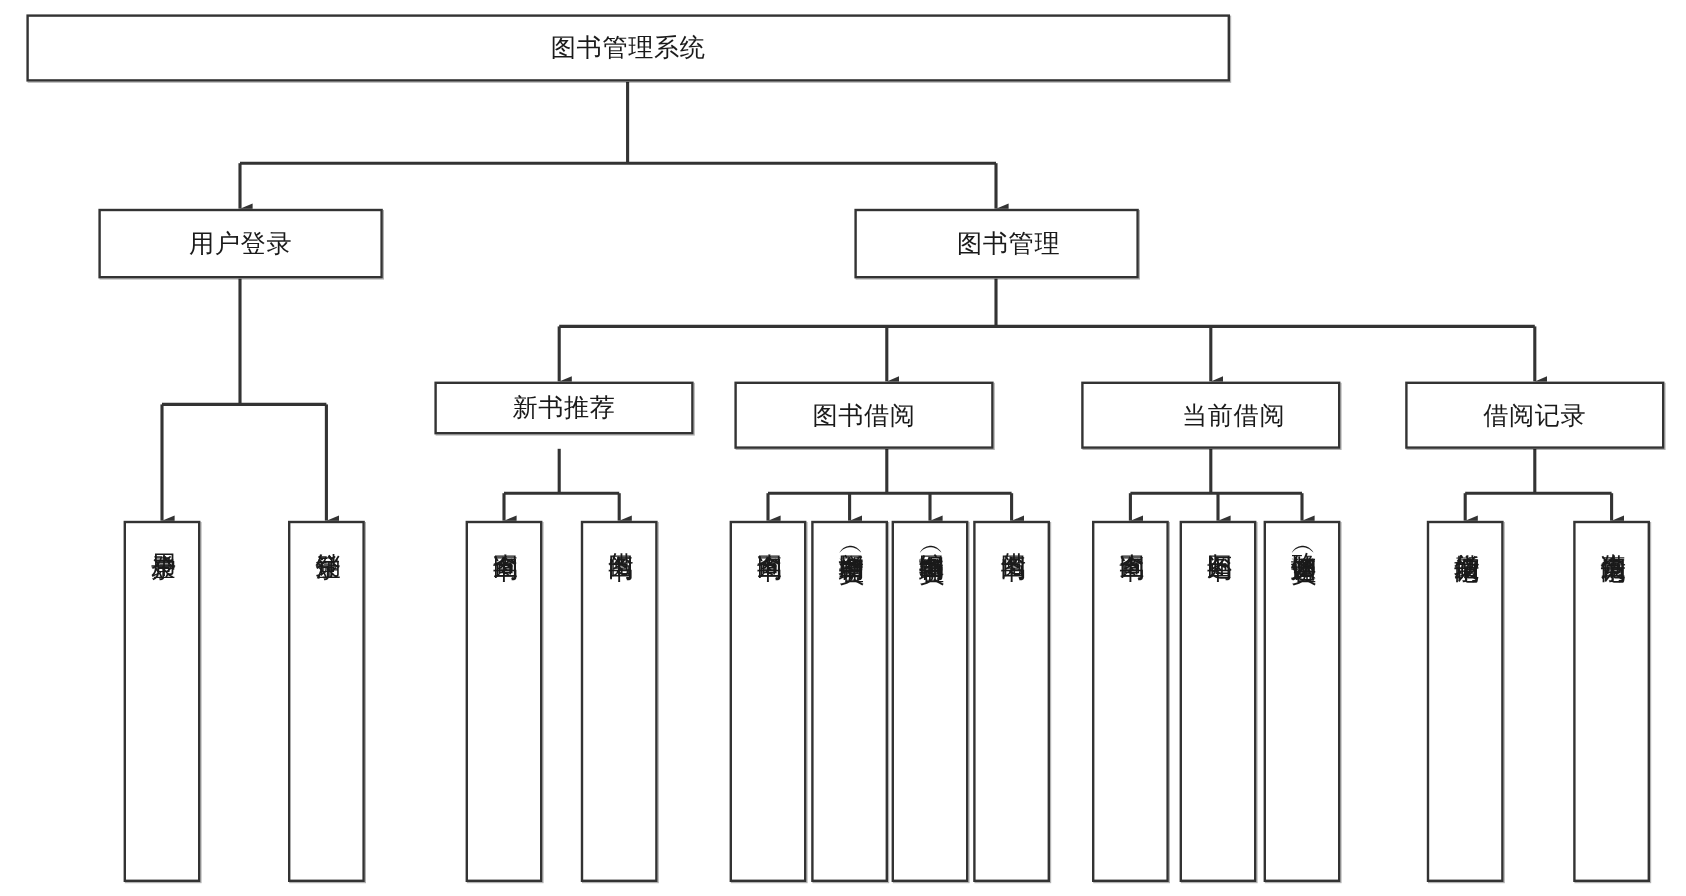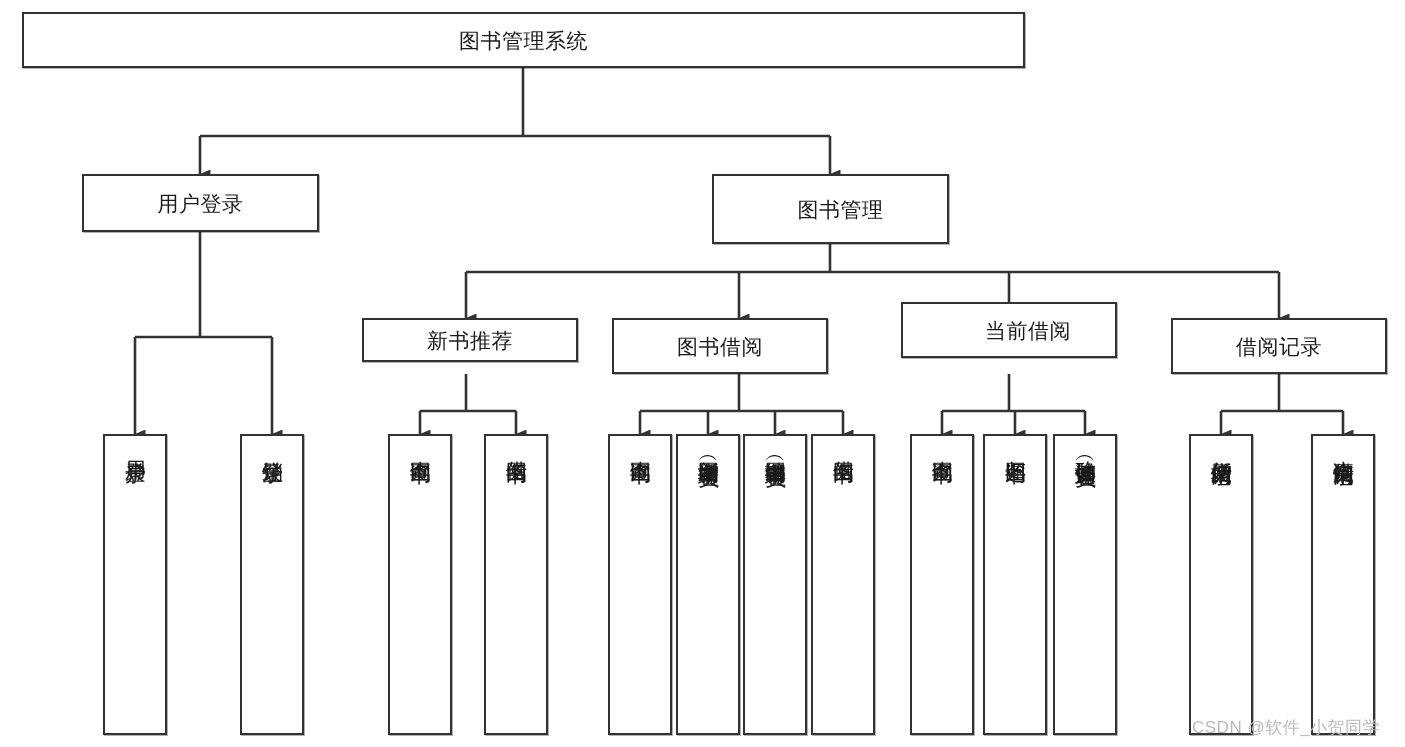--- a/index.html
+++ b/index.html
@@ -117,30 +117,30 @@
       </g>
   </svg>
 
   <div id="nodes-layer">
       <div class="node-box horizontal" style="left: 22px; top: 12px; width: 1003px; height: 56px;">
         <span class="node-label-h">图书管理系统</span>
       </div>
       <div class="node-box horizontal" style="left: 82px; top: 174px; width: 237px; height: 58px;">
         <span class="node-label-h">用户登录</span>
       </div>
-      <div class="node-box horizontal" style="left: 712px; top: 174px; width: 237px; height: 70px; padding-left: 20px;">
+      <div class="node-box horizontal" style="left: 712px; top: 174px; width: 237px; height: 58px; padding-left: 20px;">
         <span class="node-label-h">图书管理</span>
       </div>
       <div class="node-box horizontal" style="left: 362px; top: 318px; width: 216px; height: 44px;">
         <span class="node-label-h">新书推荐</span>
       </div>
       <div class="node-box horizontal" style="left: 612px; top: 318px; width: 216px; height: 56px;">
         <span class="node-label-h">图书借阅</span>
       </div>
-      <div class="node-box horizontal" style="left: 901px; top: 302px; width: 216px; height: 56px; padding-left: 38px;">
+      <div class="node-box horizontal" style="left: 901px; top: 318px; width: 216px; height: 56px; padding-left: 38px;">
         <span class="node-label-h">当前借阅</span>
       </div>
       <div class="node-box horizontal" style="left: 1171px; top: 318px; width: 216px; height: 56px;">
         <span class="node-label-h">借阅记录</span>
       </div>
       <div class="node-box vertical" style="left: 103px; top: 434px; width: 64px; height: 301px;">
         <span class="node-label-v" style="margin-top: 8px;">用户登录</span>
       </div>
       <div class="node-box vertical" style="left: 240px; top: 434px; width: 64px; height: 301px;">
         <span class="node-label-v" style="margin-top: 8px;">注销登录</span>
@@ -173,15 +173,14 @@
         <span class="node-label-v" style="margin-top: 8px;">确认归还（管理员）</span>
       </div>
       <div class="node-box vertical" style="left: 1189px; top: 434px; width: 64px; height: 301px;">
         <span class="node-label-v" style="margin-top: 8px;">新增借阅记录</span>
       </div>
       <div class="node-box vertical" style="left: 1311px; top: 434px; width: 64px; height: 301px;">
         <span class="node-label-v" style="margin-top: 8px;">查询借阅记录</span>
       </div>
     </div>
 
-  <div class="watermark" style="left: 1192px; top: 716px; color: rgb(185, 185, 185);">CSDN @软件_小贺同学</div>
 
 </div>
 
 </body></html>

